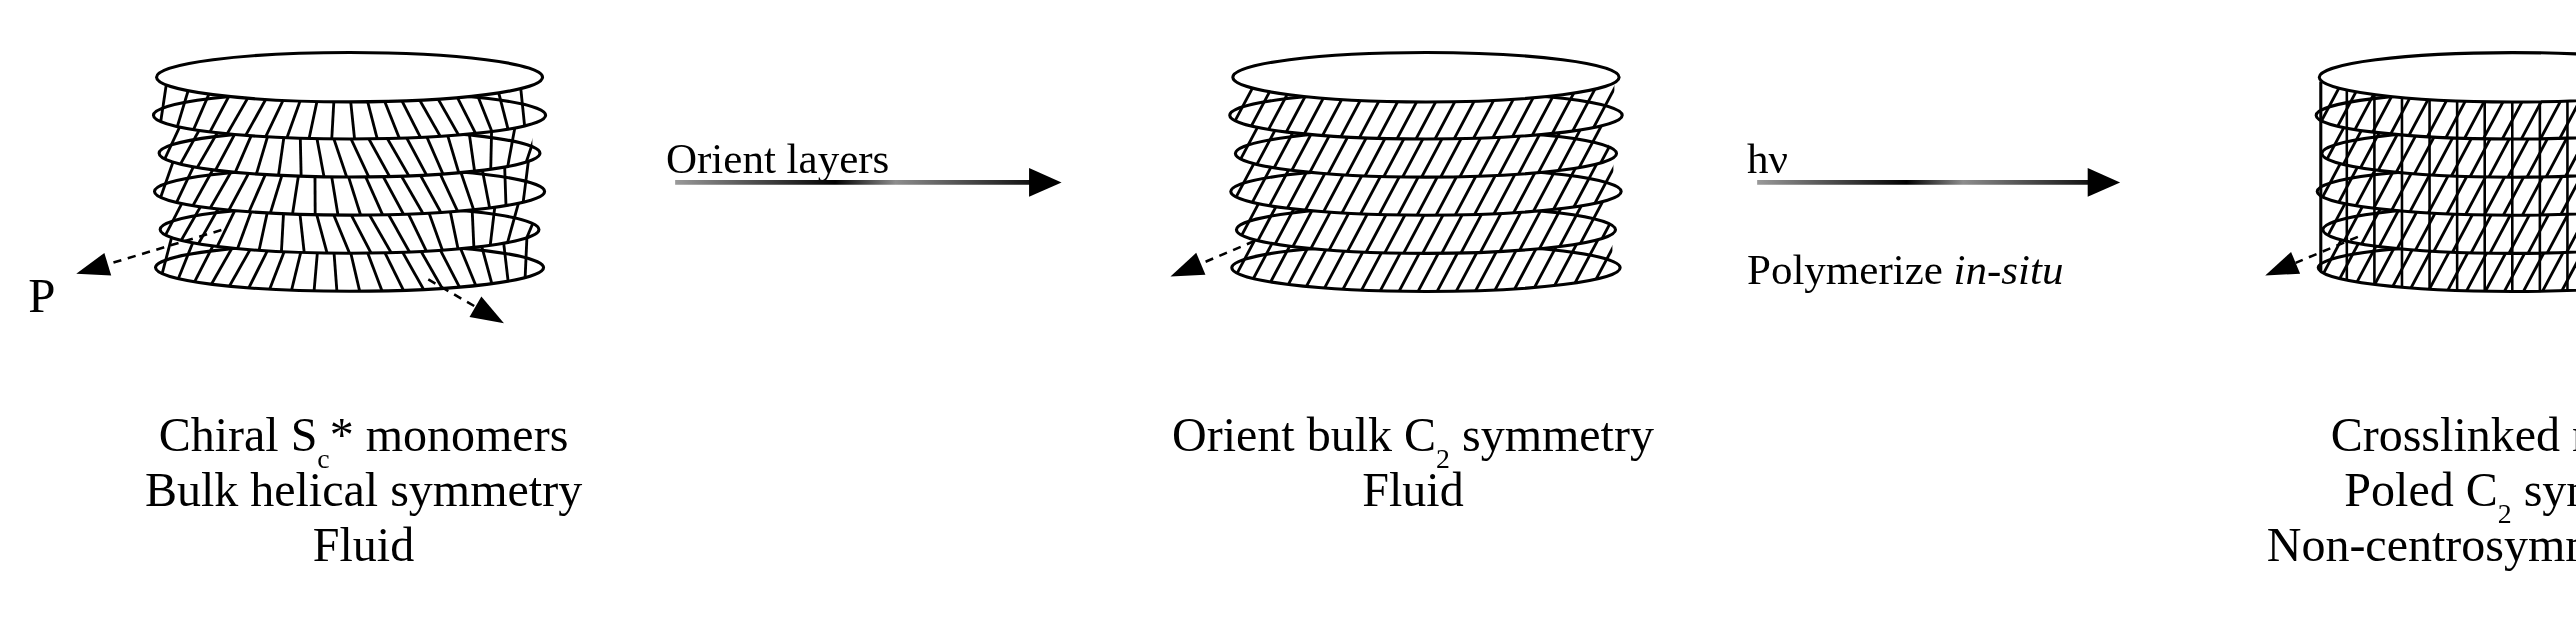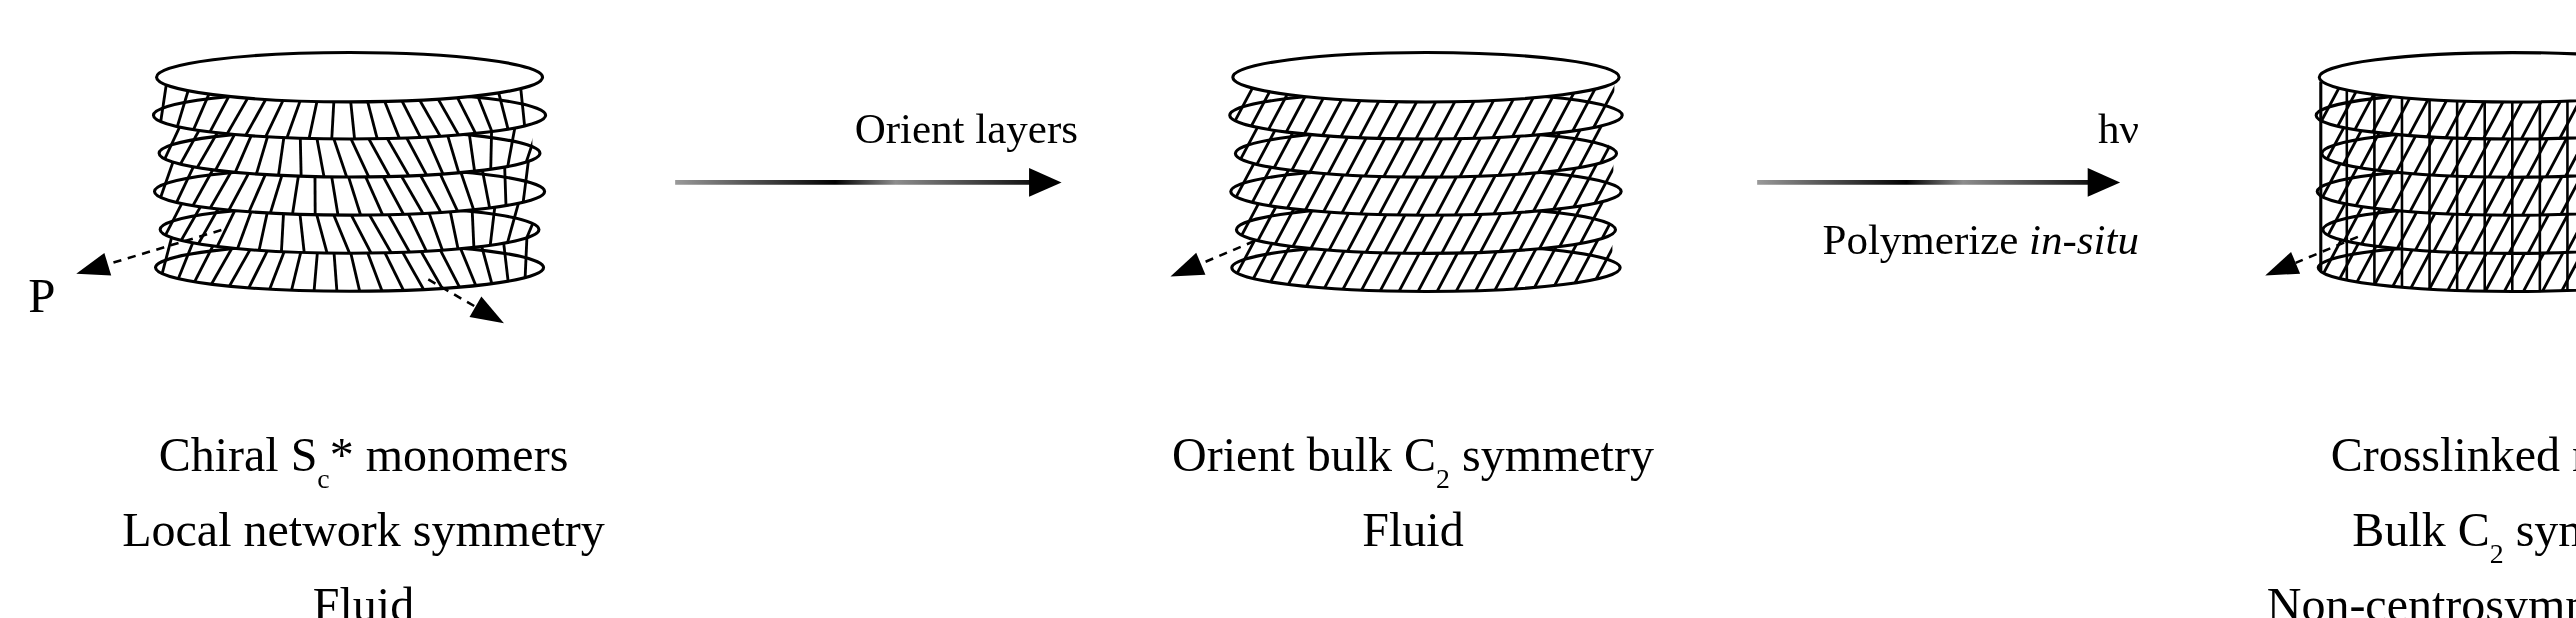--- a/index.html
+++ b/index.html
@@ -1,24 +1,24 @@
 <!DOCTYPE html>
 <html style="font-size:8.2px"><head>
 <meta charset="utf-8">
 <style>
   html,body{margin:0;padding:0;background:#ffffff;}
   #canvas{position:relative;width:2848px;height:619px;background:#ffffff;overflow:hidden;
           font-family:"Liberation Serif","DejaVu Serif",serif;color:#000;}
   .fig{position:absolute;}
   .fig svg{display:block;overflow:visible;}
   svg text{font-family:"Liberation Serif","DejaVu Serif",serif;font-size:95px;fill:#000;}
-  .t-label{position:absolute;text-align:right;font-size:43px;line-height:52px;height:52px;
-           white-space:nowrap;}
+  .t-label{position:absolute;text-align:left;font-size:43px;line-height:52px;height:52px;
+           white-space:nowrap;margin-top:30px;}
   .caption{position:absolute;text-align:center;font-size:48px;line-height:55px;white-space:nowrap;}
-  .caption .line{display:block;margin-top:20px;}
+  .caption .line{display:block;}
   sub{font-size:58%;line-height:0;position:relative;top:0.22em;}
   i{font-style:italic;}
   .arrow-svg{position:absolute;}
 </style>
 </head>
 <body>
 
 <div id="canvas">
 
   <div class="fig" style="left:10.3px;top:36px;">
@@ -512,27 +512,27 @@
         <line x1="155" y1="88" x2="155" y2="458" stroke="#000" stroke-width="6"></line>
         <line x1="899" y1="88" x2="899" y2="458" stroke="#000" stroke-width="6"></line>
         <ellipse cx="527" cy="80" rx="375" ry="48" fill="#fff" stroke="#000" stroke-width="6"></ellipse>
         <line x1="227" y1="390" x2="106.07692307692308" y2="440.38461538461536" stroke="#000" stroke-width="5" stroke-dasharray="16 13"></line>
         <polygon points="47,465 97.23076923076923,419.15384615384613 114.92307692307693,461.6153846153846" fill="#000"></polygon>
       </svg>
   </div>
 
   <div class="caption" style="left:98px;top:407px;width:531px;">
     <span class="line"><span>Chiral S</span><sub>c</sub><span>* monomers</span></span>
-    <span class="line"><span>Local network symmetry</span></span>
+    <span class="line"><span>Bulk helical symmetry</span></span>
     <span class="line"><span>Fluid</span></span>
   </div>
   <div class="caption" style="left:1113px;top:407px;width:600px;">
     <span class="line"><span>Orient bulk C</span><sub>2</sub><span> symmetry</span></span>
     <span class="line"><span>Fluid</span></span>
   </div>
   <div class="caption" style="left:2226px;top:407px;width:608px;">
     <span class="line"><span>Crosslinked network</span></span>
-    <span class="line"><span>Bulk C</span><sub>2</sub><span> symmetry</span></span>
+    <span class="line"><span>Poled C</span><sub>2</sub><span> symmetry</span></span>
     <span class="line"><span>Non-centrosymmetric solid</span></span>
   </div>
 
 </div>
 
 
 </body></html>

